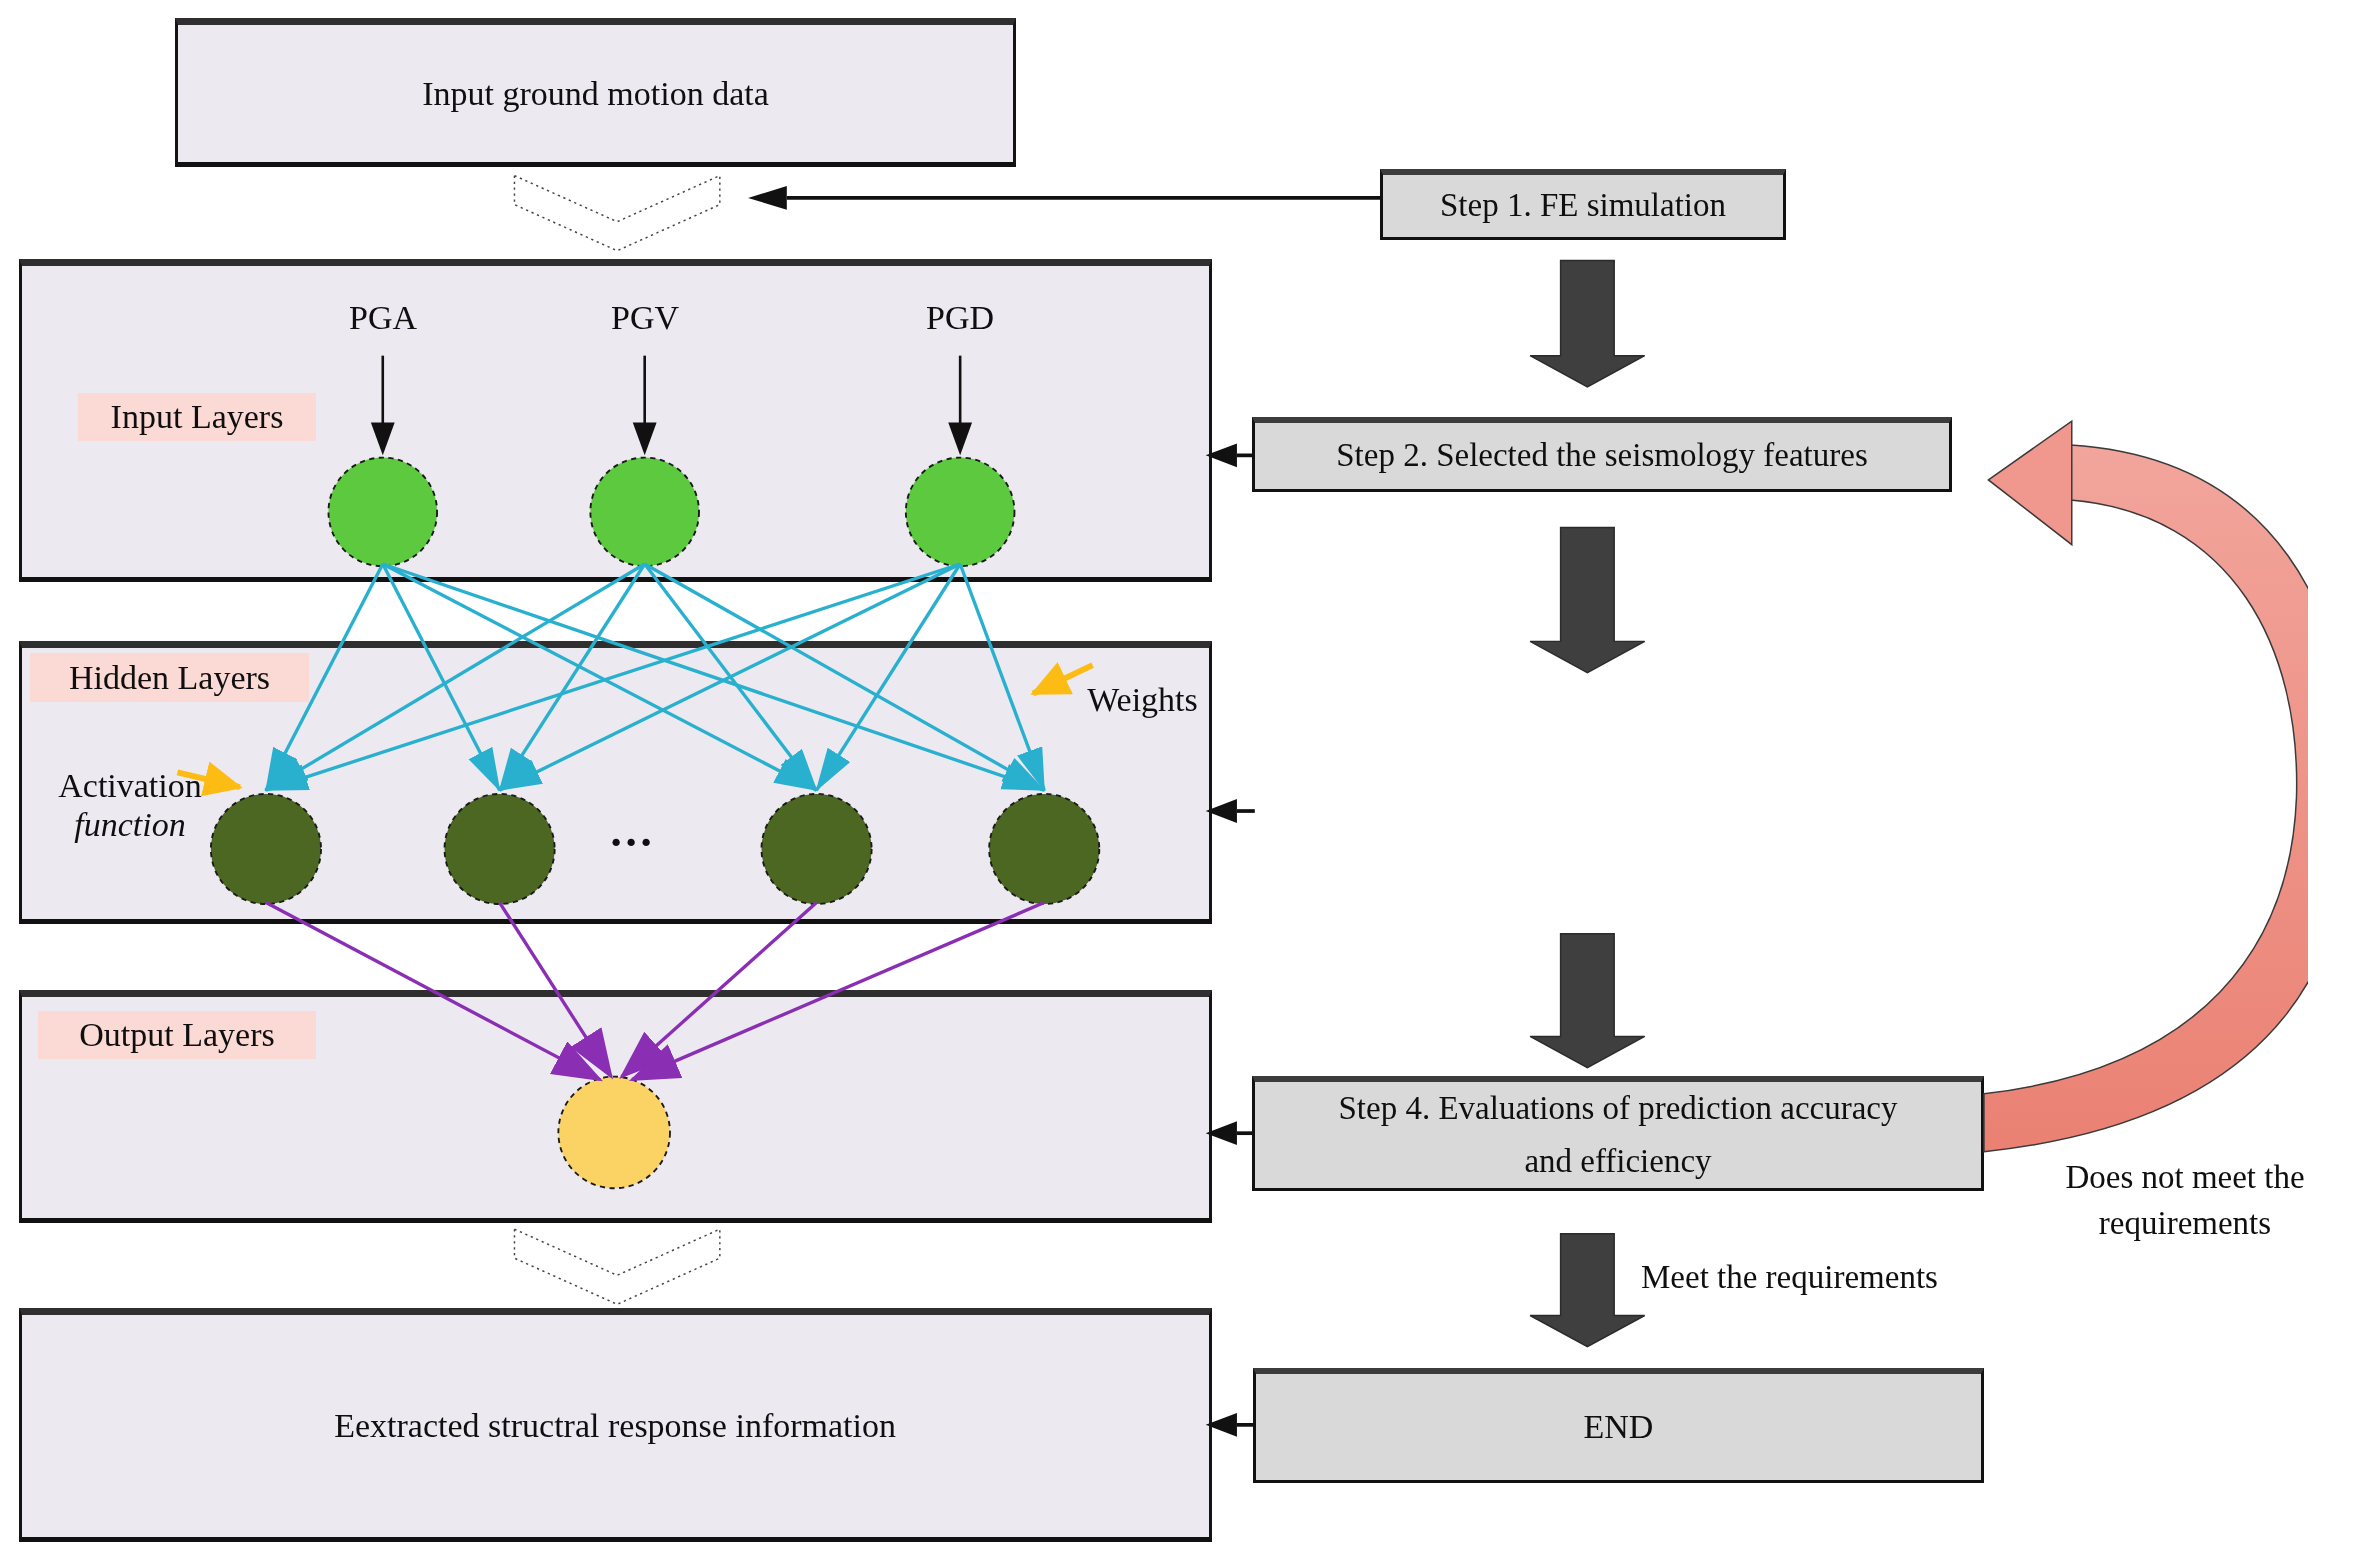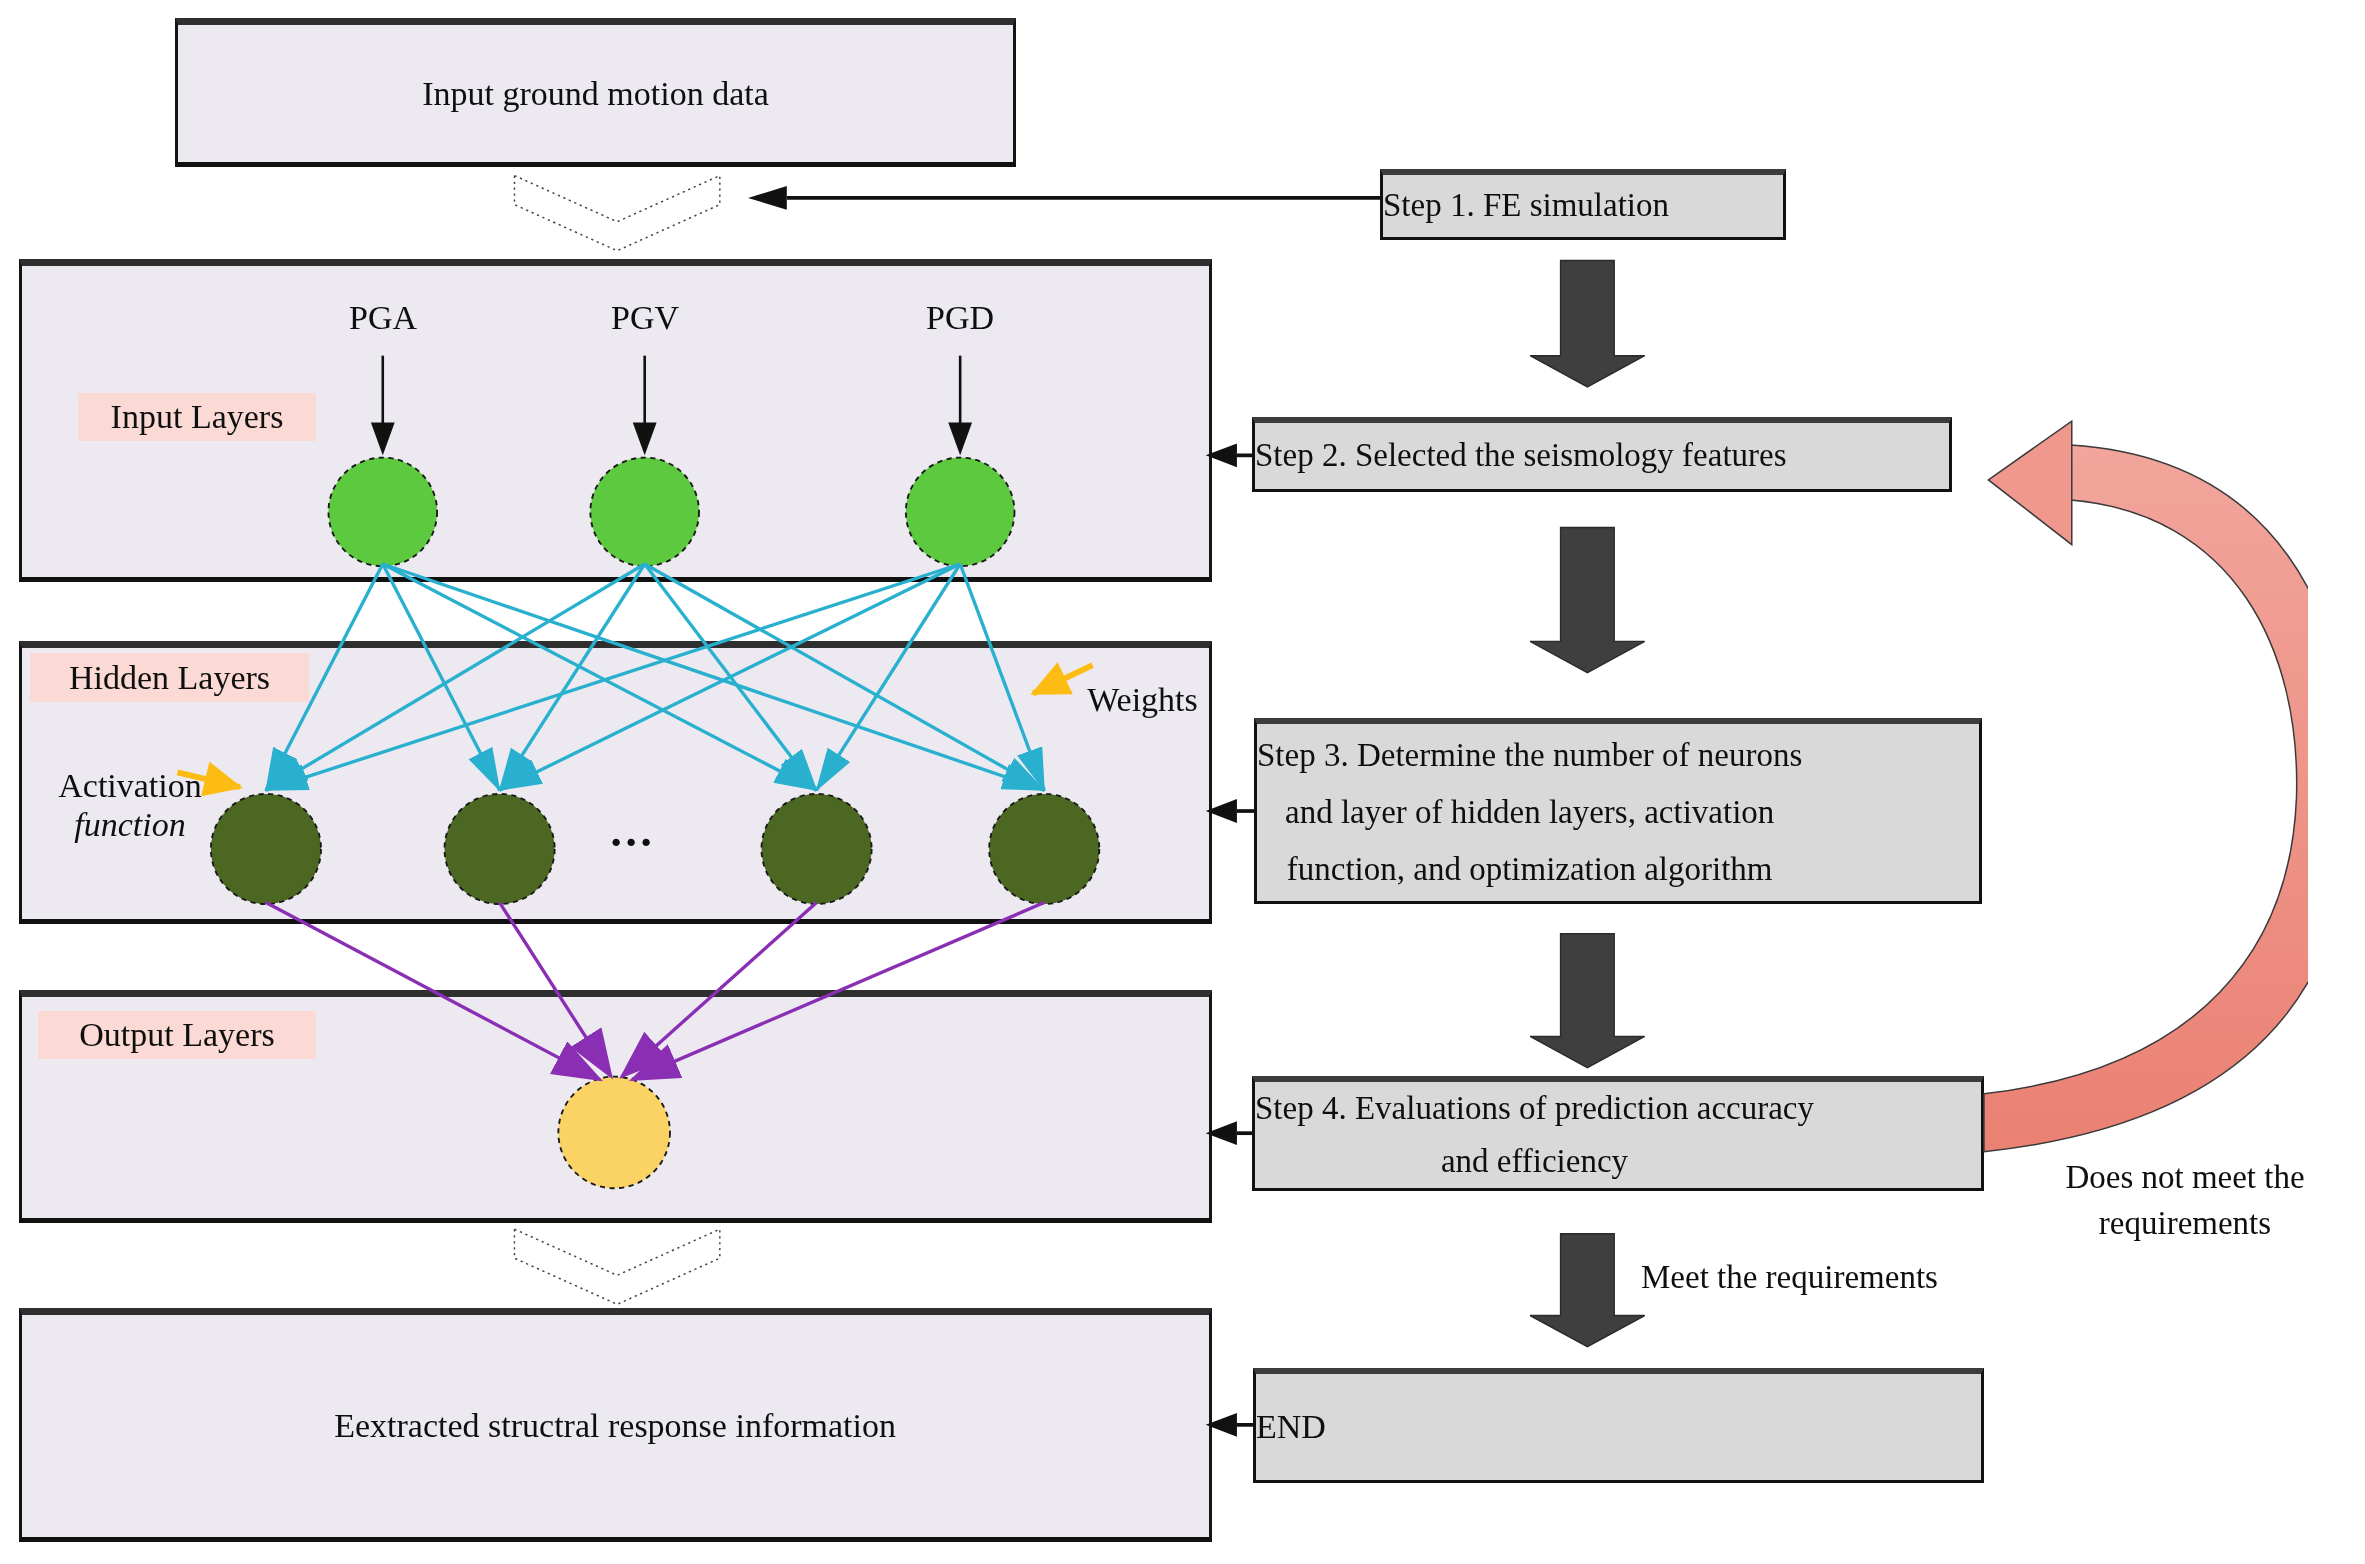--- a/index.html
+++ b/index.html
@@ -29,21 +29,21 @@
     background:var(--lavender);
     border:3.7px solid var(--border);
     border-top:7.4px solid #2f2f2f;
     border-bottom:5.2px solid #111111;
   }
   .centered{display:flex;align-items:center;justify-content:center;text-align:center;}
   .boxtext{font-size:34px;}
   .stepbox{
     position:absolute;box-sizing:border-box;background:var(--step-gray);
     border:3px solid #111111;border-top:6px solid #3c3c3c;
-    display:flex;align-items:center;
+    display:flex;align-items:center;justify-content:center;
     text-align:center;font-size:33px;line-height:1.45;
   }
   .stepbox .lines span{display:block;}
   .pinklabel{
     position:absolute;background:var(--pink-label);
     display:flex;align-items:center;justify-content:center;
     font-size:34px;
   }
   .neuronlabel{
     position:absolute;width:164px;text-align:center;font-size:34px;
@@ -107,27 +107,20 @@
     <span style="display:block;font-style:italic;">function</span>
   </div>
   <div class="dots">...</div>
 
   <div class="stepbox" style="left:1380px;top:169px;width:406px;height:71px;">
     <span>Step 1. FE simulation</span>
   </div>
   <div class="stepbox" style="left:1252px;top:417px;width:700px;height:75px;">
     <span>Step 2. Selected the seismology features</span>
   </div>
-  <div class="stepbox" style="left:1254px;top:718px;width:728px;height:186px;line-height:1.72;">
-    <span class="lines">
-      <span>Step 3. Determine the  number of neurons</span>
-      <span>and layer of hidden layers, activation</span>
-      <span>function, and optimization algorithm</span>
-    </span>
-  </div>
   <div class="stepbox" style="left:1252px;top:1076px;width:732px;height:115px;line-height:1.6;">
     <span class="lines">
       <span>Step 4. Evaluations of prediction accuracy</span>
       <span>and efficiency</span>
     </span>
   </div>
   <div class="stepbox" style="left:1253px;top:1368px;width:731px;height:115px;font-size:34px;">
     <span>END</span>
   </div>
 

